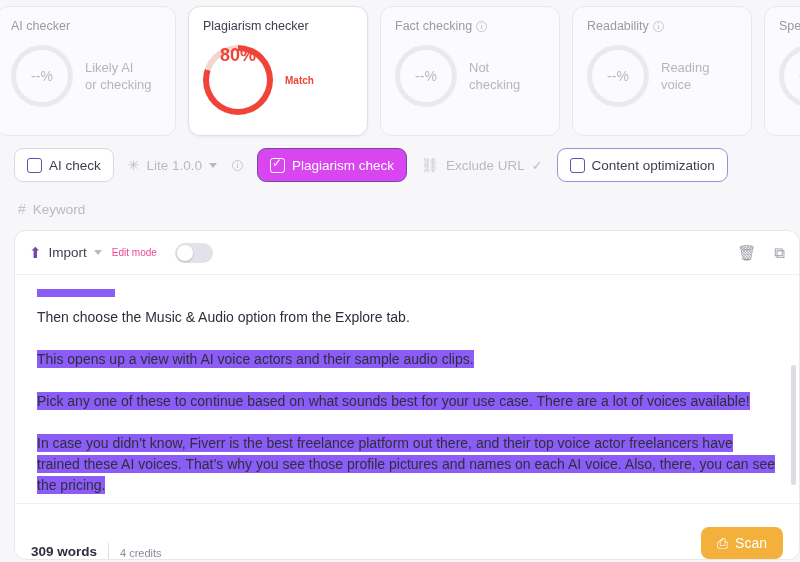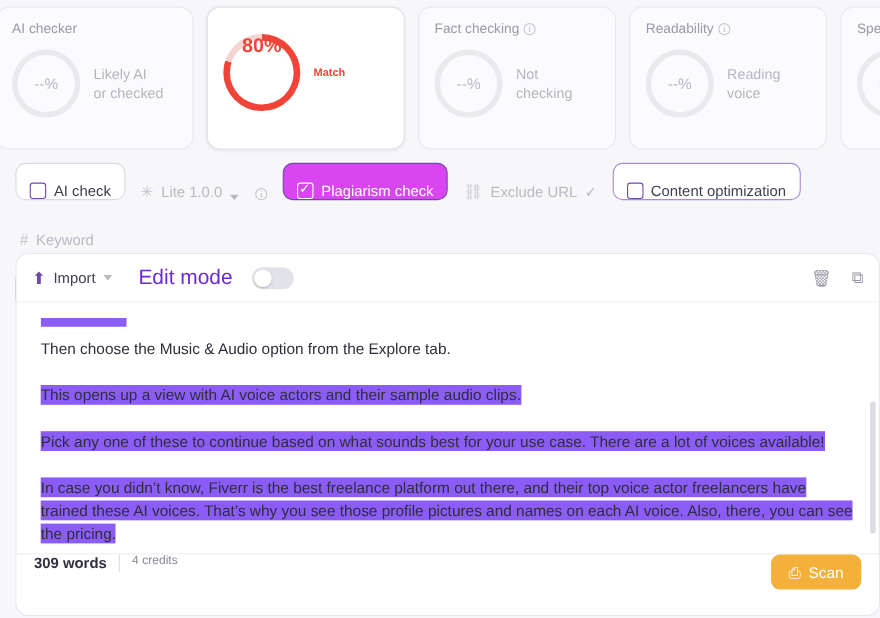--- a/index.html
+++ b/index.html
@@ -107,21 +107,21 @@
   
   .toolbar {
     display: flex;
     flex-wrap: wrap;
     align-items: center;
     gap: 10px;
     padding: 10px 0 8px 14px;
   }
   .chip {
     display: inline-flex;
-    align-items: flex-end;
+    align-items: center;
     gap: 7px;
     border: 1px solid #d9d9e3;
     background: #fff;
     border-radius: 9px;
     height: 34px;
     padding: 0 12px;
     font-size: 13.5px;
     color: #3e3e4f;
     white-space: nowrap;
   }
@@ -183,21 +183,21 @@
     border-bottom: 1px solid #efeff4;
   }
   .import {
     display: inline-flex;
     align-items: center;
     gap: 7px;
     font-size: 13.5px;
     color: #3e3e4f;
   }
   .up-arrow { color: #6d4aae; font-size: 15px; }
-  .edit-mode-label { font-size: 19px; color: #6d28d9; margin-left: 14px; }
+  .edit-mode-label { font-size: 10px; color: #ec4899; }
   .toggle {
     width: 38px; height: 20px;
     border-radius: 10px;
     background: #e2e2ea;
     position: relative;
     margin-left: 8px;
   }
   .toggle .knob {
     position: absolute;
     width: 16px; height: 16px;
@@ -242,21 +242,21 @@
   }
 
   
   .editor-foot {
     position: absolute;
     left: 0; right: 0; bottom: 0;
     height: 56px;
     background: #fff;
     border-top: 1px solid #efeff4;
     display: flex;
-    align-items: flex-start;
+    align-items: flex-end;
     padding: 0 16px;
   }
   .words { font-size: 13.5px; color: #2e2e3c; font-weight: bold; }
   .divider { width: 1px; height: 16px; background: #dedee6; margin: 0 11px; }
   .credits { font-size: 11px; color: #8a8a98; }
   .scan {
     margin-left: auto;
     background: #f3b13c;
     border: none;
     border-radius: 8px;
@@ -281,26 +281,29 @@
     <div class="card dim">
       <div class="card-title">
         <span>AI checker</span>
       </div>
       <div class="card-body">
         <div class="ring">
           <span>--%</span>
         </div>
         <div class="card-label">
           <div>Likely AI</div>
-          <div>or checked</div>
+          <div>or checking</div>
         </div>
       </div>
     </div>
 
     <div class="card active">
+      <div class="card-title">
+        <span>Plagiarism checker</span>
+      </div>
       <div class="card-body">
         <div class="ring-red">
           <span>80%</span>
         </div>
         <div class="card-label match">Match</div>
       </div>
     </div>
 
     <div class="card dim">
       <div class="card-title">

